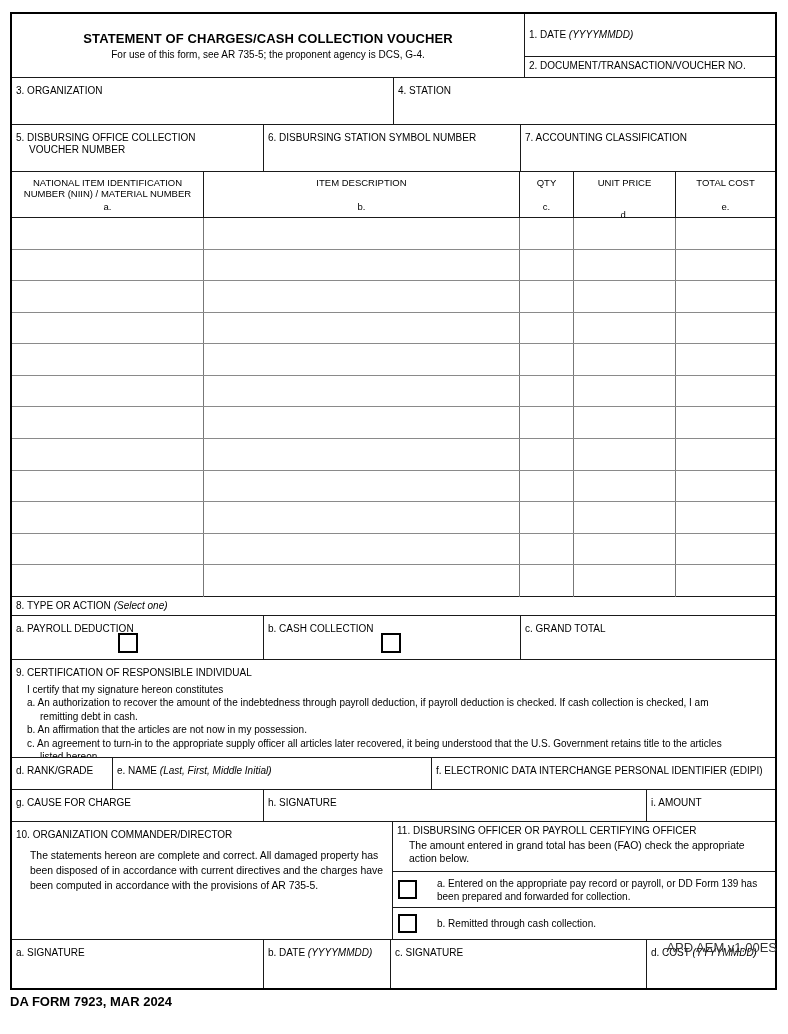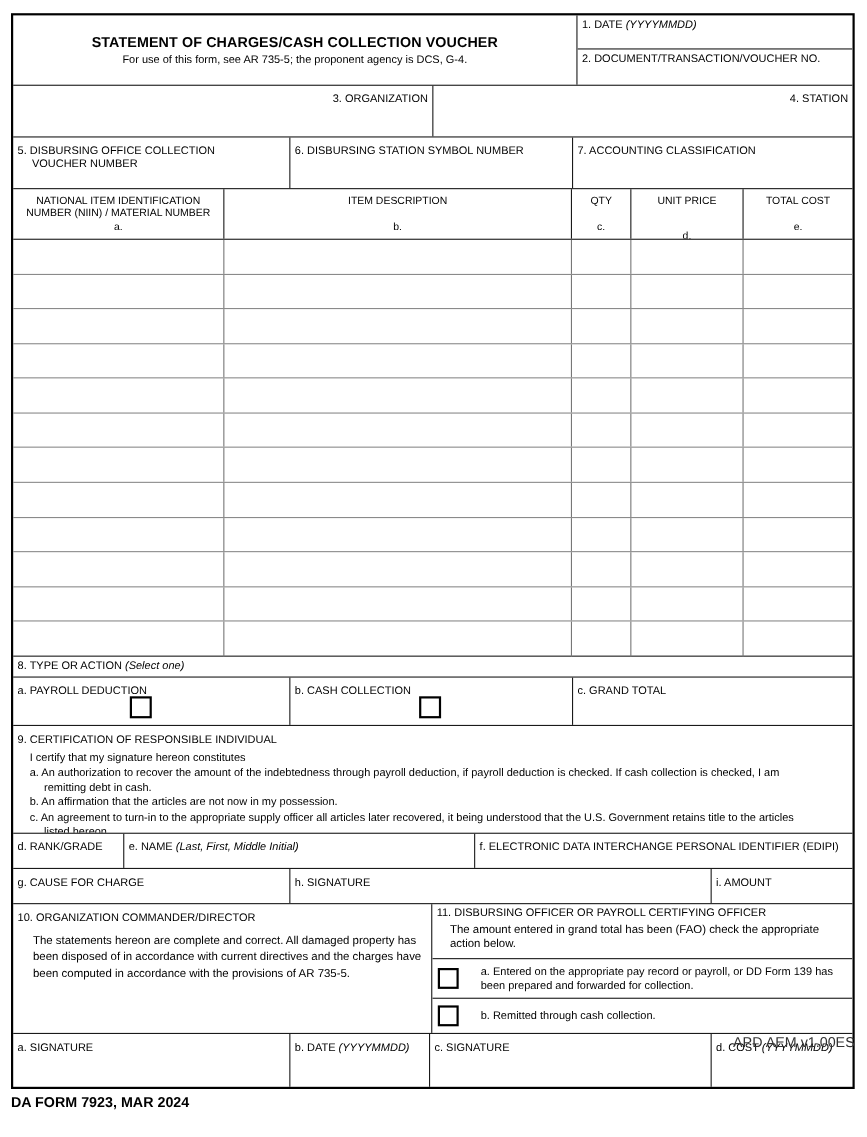--- a/index.html
+++ b/index.html
@@ -17,38 +17,38 @@
   }
   .row { display: flex; border-bottom: 1px solid #1a1a1a; position: relative; width: 100%; }
   .row.last { border-bottom: none; }
   .cell { border-right: 1px solid #1a1a1a; position: relative; padding: 7px 4px; font-size: 10px; overflow: hidden; }
   .cell.end { border-right: none; }
   .lbl { font-size: 10px; line-height: 12px; white-space: nowrap; }
   .it { font-style: italic; }
 
   
   .r-title { height: 64px; }
-  .r-34    { height: 47px; text-align: right; }
+  .r-34    { height: 47px; }
   .r-567   { height: 47px; }
   .r-thead { height: 46px; }
   .r-tbody { height: 379px; display: block; }
   .r-8lbl  { height: 19px; }
   .r-8opts { height: 44px; }
   .r-9     { height: 98px; }
   .r-def   { height: 32px; }
   .r-ghi   { height: 32px; }
   .r-1011  { height: 118px; }
   .r-sig   { height: 48px; }
 
   
   .title-cell { width: 513px; display: flex; flex-direction: column; justify-content: center; align-items: center; text-align: center; gap: 3px; }
   .form-title { font-size: 13px; font-weight: bold; letter-spacing: 0.1px; }
   .form-subtitle { font-size: 10px; }
   .title-right { flex: 1; display: flex; flex-direction: column; }
-  .box-date { height: 31px; border-bottom: 1px solid #1a1a1a; padding: 3px 4px; }
+  .box-date { height: 31px; border-bottom: 1px solid #1a1a1a; padding: 3px 4px; margin-top: 12px; }
   .box-doc  { flex: 1; padding: 3px 4px; }
 
   
   .c-org { width: 382px; }
   .c-sta { flex: 1; }
   .c-5 { width: 252px; }
   .c-6 { width: 257px; }
   .c-7 { flex: 1; }
 
   

